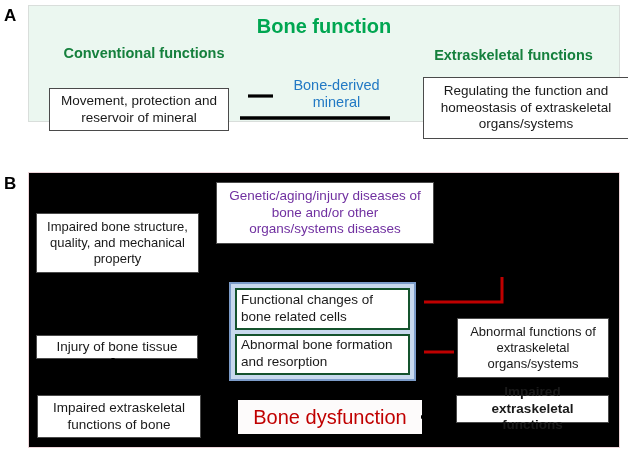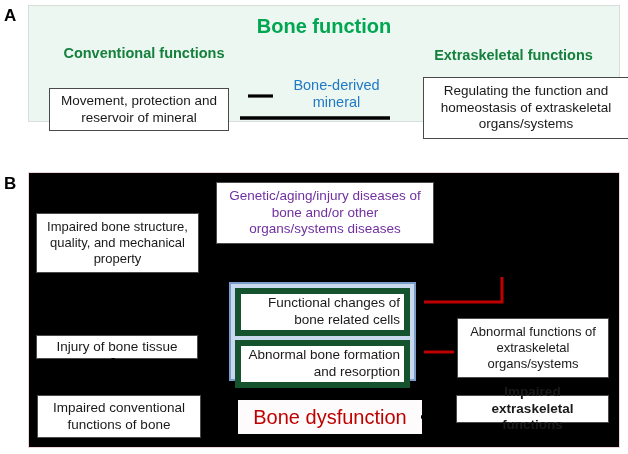--- a/index.html
+++ b/index.html
@@ -33,22 +33,22 @@
   
   #box-diseases{left:187px;top:9px;width:218px;height:62px;color:#7030a0;}
   #box-impaired-structure{left:7px;top:40px;width:163px;height:60px;font-size:13px;}
   #box-changes{left:426px;top:62px;width:153px;height:42px;padding:2px 14px;}
   #cell-container{
     position:absolute;left:200px;top:109px;width:187px;height:99px;box-sizing:border-box;
     background:#c8d9ee;border:2px solid #7c9cc9;padding:4px;
     display:flex;flex-direction:column;gap:4px;
   }
   .inner-box{
-    flex:1;box-sizing:border-box;background:#ffffff;border:6px solid #14532d;
-    display:flex;align-items:center;justify-content:center;text-align:right;
+    flex:1;box-sizing:border-box;background:#ffffff;border:2px solid #14532d;
+    display:flex;align-items:center;justify-content:center;text-align:left;
     font-size:13.5px;line-height:1.25;padding:1px 4px;
   }
   #box-injury{left:7px;top:162px;width:162px;height:24px;}
   #box-abnormal-functions{left:428px;top:145px;width:152px;height:60px;font-size:13px;}
   #box-impaired-conventional{left:8px;top:222px;width:164px;height:43px;}
   #box-impaired-extraskeletal{left:427px;top:222px;width:153px;height:28px;font-weight:bold;}
   #dysfunction-label{
     position:absolute;left:209px;top:227px;width:184px;height:34px;background:#fdfbfb;
     display:flex;align-items:center;justify-content:center;
     font-weight:normal;font-size:20px;color:#c00000;
@@ -77,21 +77,21 @@
     <div class="box" id="box-diseases">Genetic/aging/injury diseases of bone and/or other organs/systems diseases</div>
     <div class="box" id="box-impaired-structure">Impaired bone structure, quality, and mechanical property</div>
 
     <div id="cell-container">
       <div class="inner-box">Functional changes of bone related cells</div>
       <div class="inner-box">Abnormal bone formation and resorption</div>
     </div>
 
     <div class="box" id="box-injury">Injury of bone tissue</div>
     <div class="box" id="box-abnormal-functions">Abnormal functions of extraskeletal organs/systems</div>
-    <div class="box" id="box-impaired-conventional">Impaired conventional functions of bone</div>
+    <div class="box" id="box-impaired-conventional">Impaired extraskeletal functions of bone</div>
     <div id="dysfunction-label">Bone dysfunction</div>
     <div class="box" id="box-impaired-extraskeletal">Impaired extraskeletal functions</div>
   </div>
 
   <svg id="arrow-layer" viewBox="0 0 628 454" xmlns="http://www.w3.org/2000/svg">
     <defs>
       <marker id="mk-black" viewBox="0 0 10 10" refX="8.5" refY="5" markerWidth="4" markerHeight="4" orient="auto-start-reverse">
         <path d="M0 0 L10 5 L0 10 Z" fill="#000000"></path>
       </marker>
       <marker id="mk-red" viewBox="0 0 10 10" refX="8.5" refY="5" markerWidth="4" markerHeight="4" orient="auto-start-reverse">

